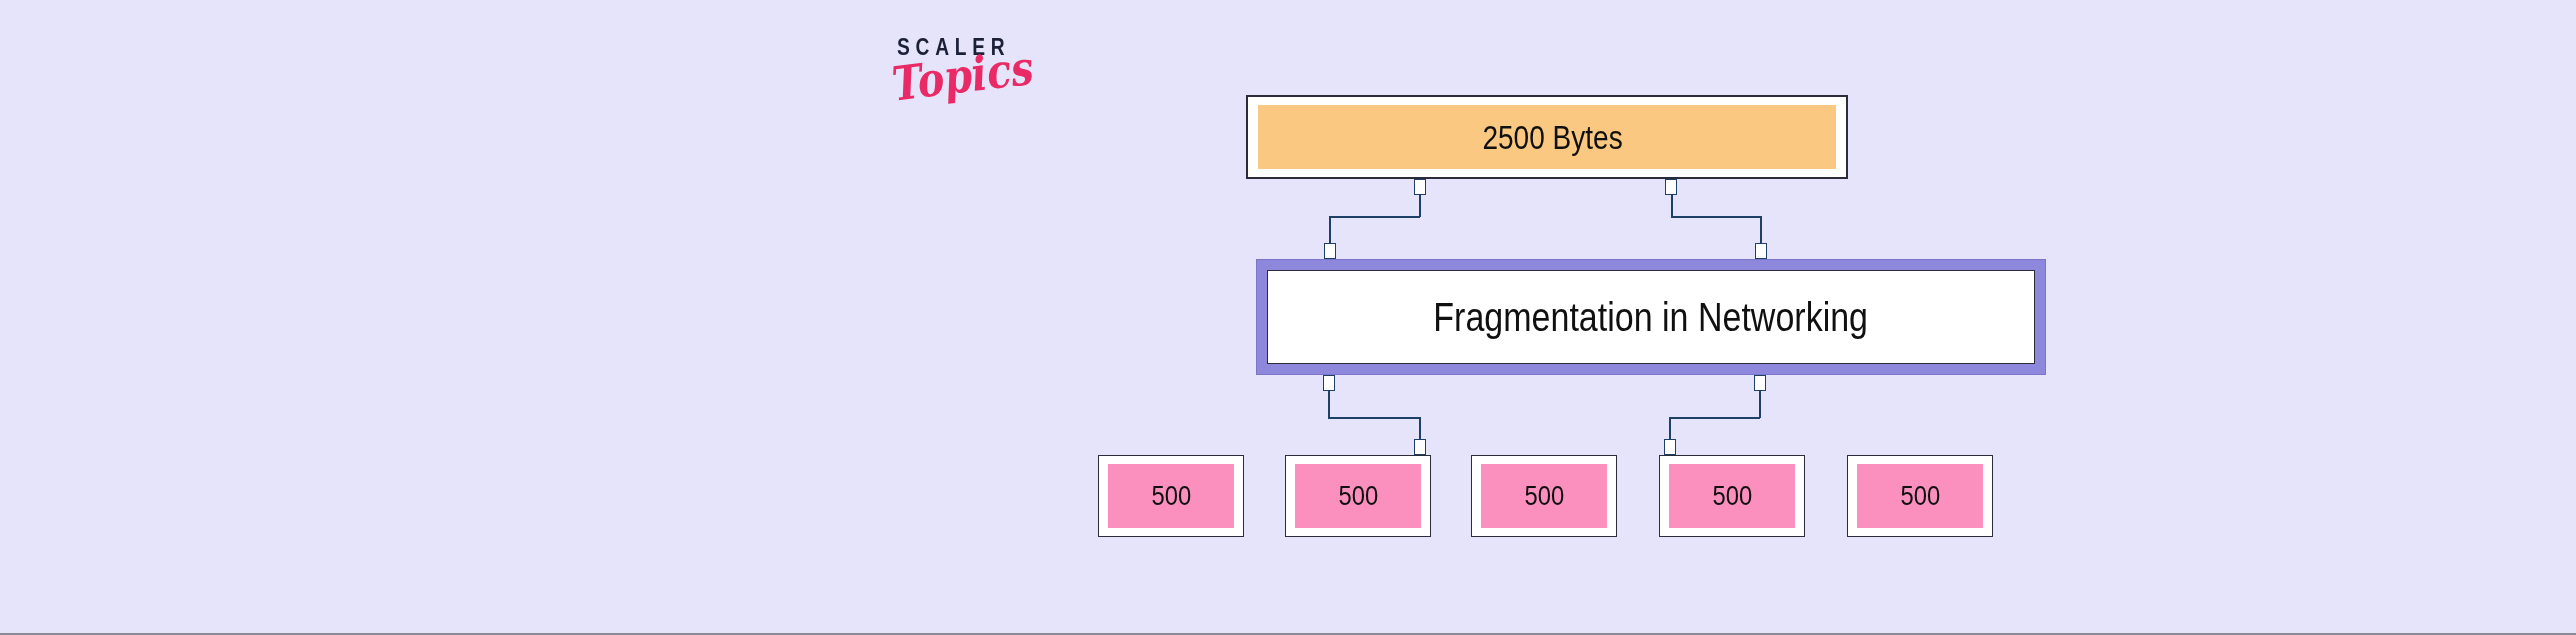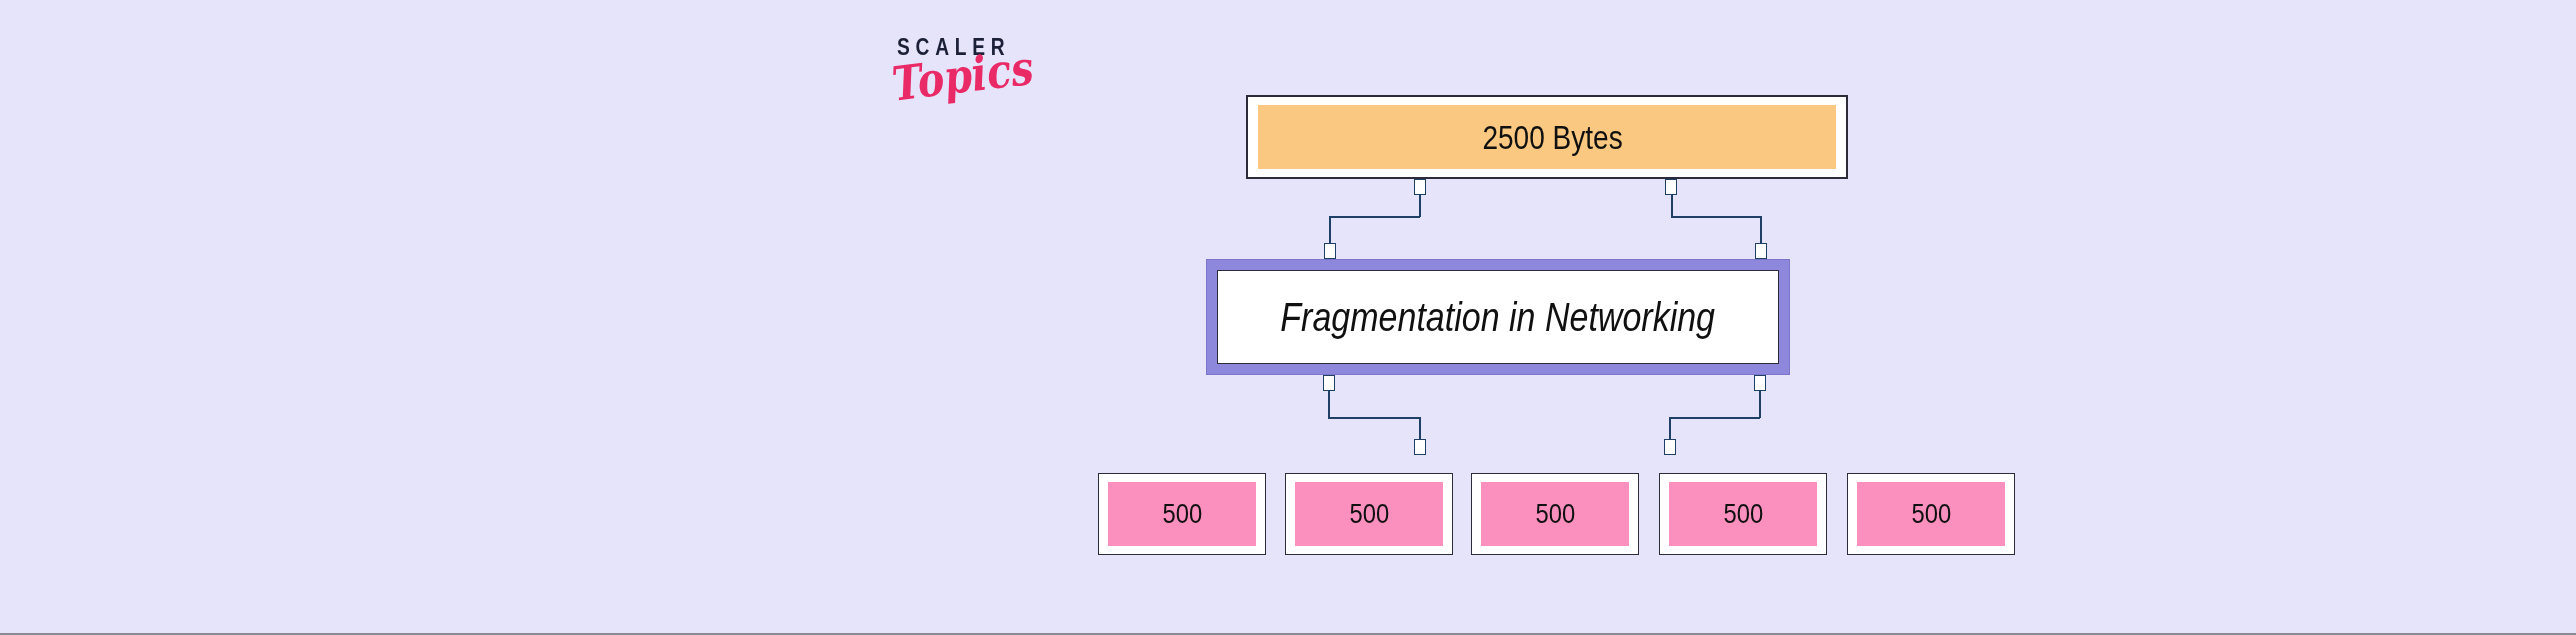--- a/index.html
+++ b/index.html
@@ -51,25 +51,25 @@
     color:var(--text);
     transform:scaleX(0.85);transform-origin:center;
     white-space:nowrap;
     line-height:1;
   }
   
   .packet-box{left:1246px;top:95px;width:602px;height:84px;border:2.1px solid var(--border-dark);}
   .packet-fill{left:10.3px;right:10.3px;top:8.2px;bottom:8.2px;background:var(--orange);padding-left:12px;}
   .packet-label{font-size:33px;}
   
-  .title-box{left:1206px;top:259px;width:584px;height:116px;background:var(--purple);border:1px solid var(--purple-edge);font-style:italic;}
+  .title-box{left:1256px;top:259px;width:790px;height:116px;background:var(--purple);border:1px solid var(--purple-edge);}
   .title-inner{left:9.8px;right:9.8px;top:9.8px;bottom:9.8px;background:var(--white);border:1.5px solid var(--border-dark);}
   .title-label{font-size:40px;}
   
-  .frag-box{top:473px;width:168px;height:82px;border:1.5px solid var(--border-dark);}
+  .frag-box{top:455px;width:146px;height:82px;border:1.5px solid var(--border-dark);}
   .frag-fill{left:9.3px;right:9.3px;top:7.7px;bottom:7.7px;background:var(--pink);}
   .frag-label{font-size:28px;}
   .frag-1{left:1098px;} .frag-2{left:1285px;} .frag-3{left:1471px;} .frag-4{left:1659px;} .frag-5{left:1847px;}
   
   .stub{
     position:absolute;width:12.4px;height:16px;
     background:var(--white);
     border:1.5px solid var(--connector);
     box-sizing:border-box;
   }

